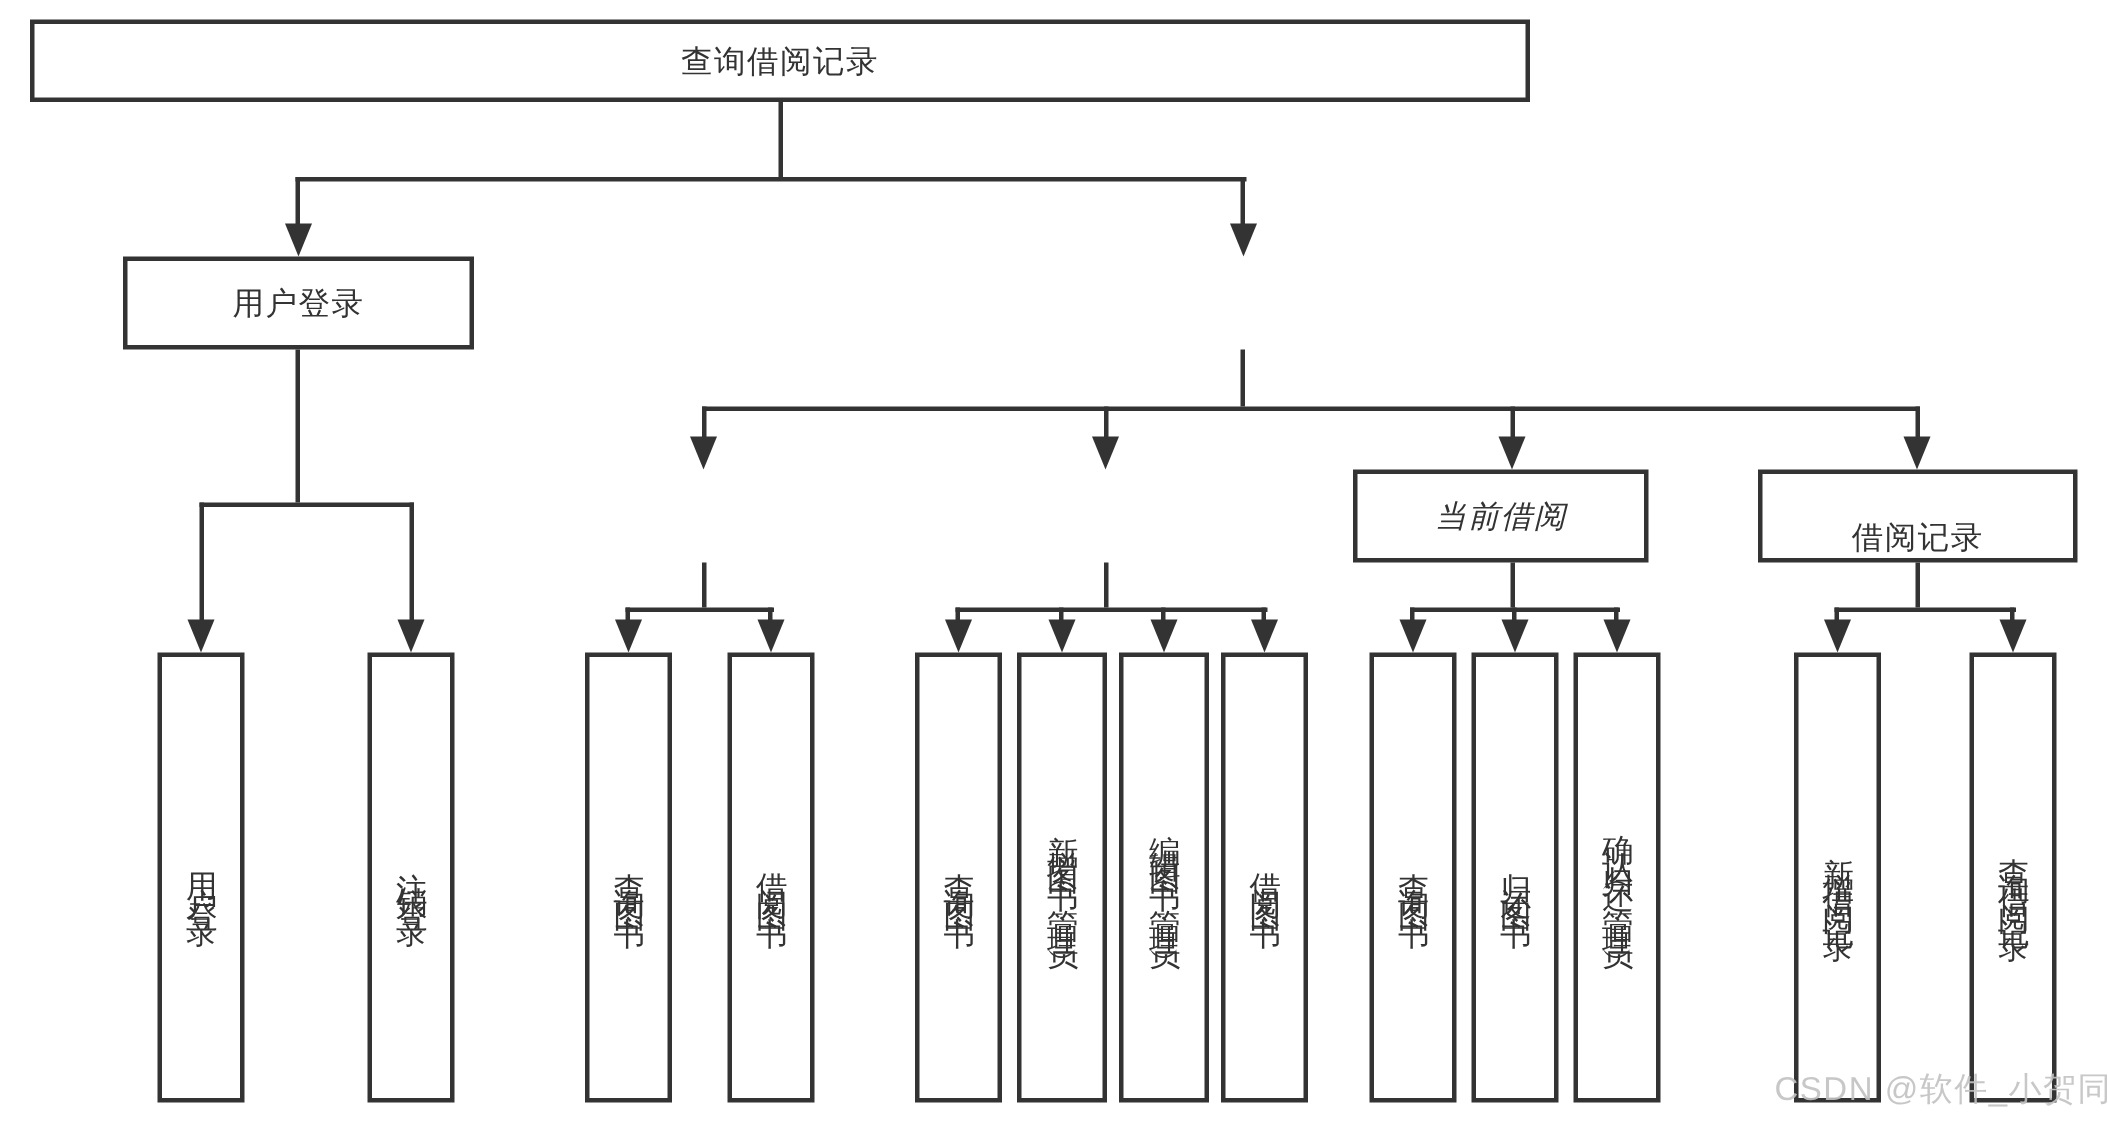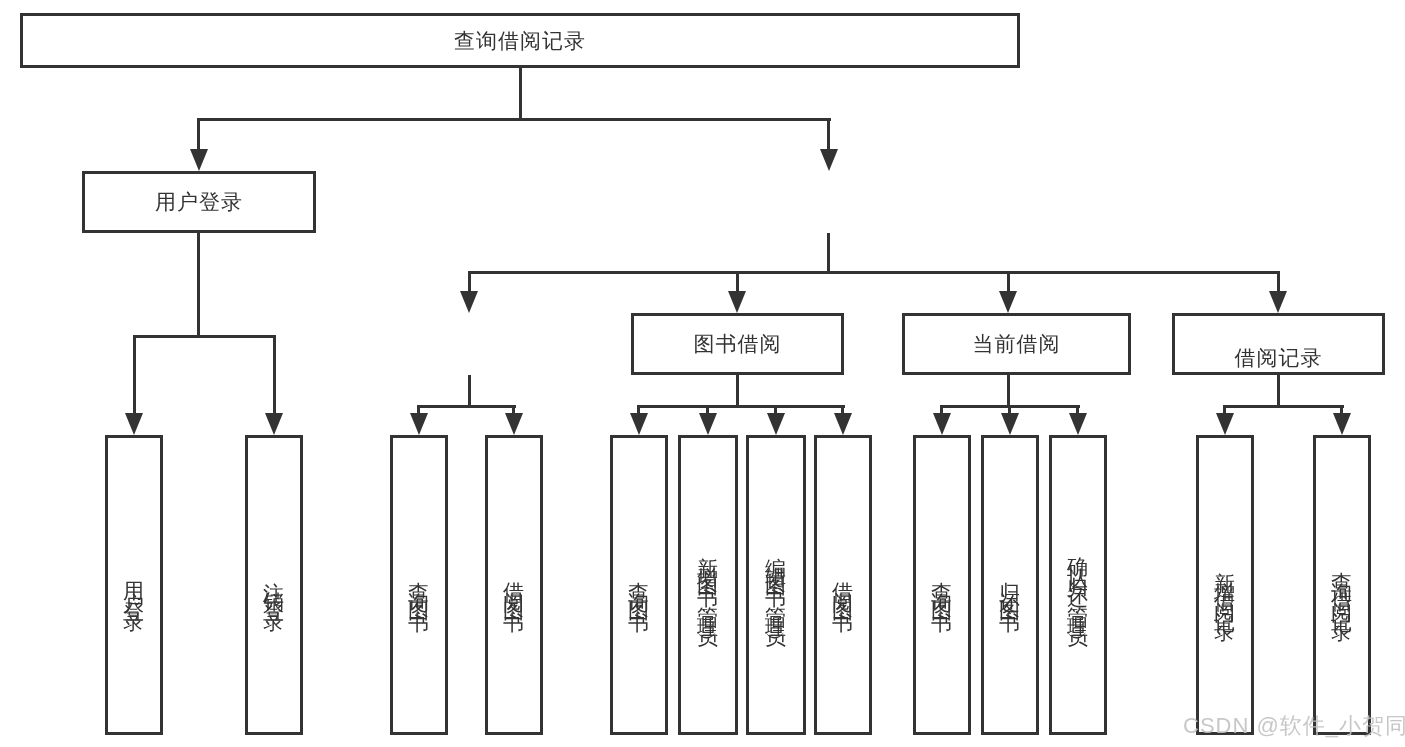--- a/index.html
+++ b/index.html
@@ -34,24 +34,21 @@
 
   <div class="box" style="left:20px;top:13px;width:1000px;height:55px;">
     <span class="lbl">查询借阅记录</span>
   </div>
 
   <div class="box" style="left:82px;top:171px;width:234px;height:62px;">
     <span class="lbl">用户登录</span>
   </div>
 
 
-  <div class="box" style="left:631px;top:313px;width:213px;height:62px;">
-    <span class="lbl">图书借阅</span>
-  </div>
-  <div class="box" style="left:902px;top:313px;width:229px;height:62px;">
+  <div class="box" style="left:902px;top:313px;width:197px;height:62px;font-style:italic;">
     <span class="lbl">当前借阅</span>
   </div>
   <div class="box" style="left:1172px;top:313px;width:213px;height:62px;align-items:flex-end;">
     <span class="lbl">借阅记录</span>
   </div>
 
   <div class="box" style="left:105px;top:435px;width:58px;height:300px;">
     <span class="vlbl">用户登录</span>
   </div>
   <div class="box" style="left:245px;top:435px;width:58px;height:300px;">

